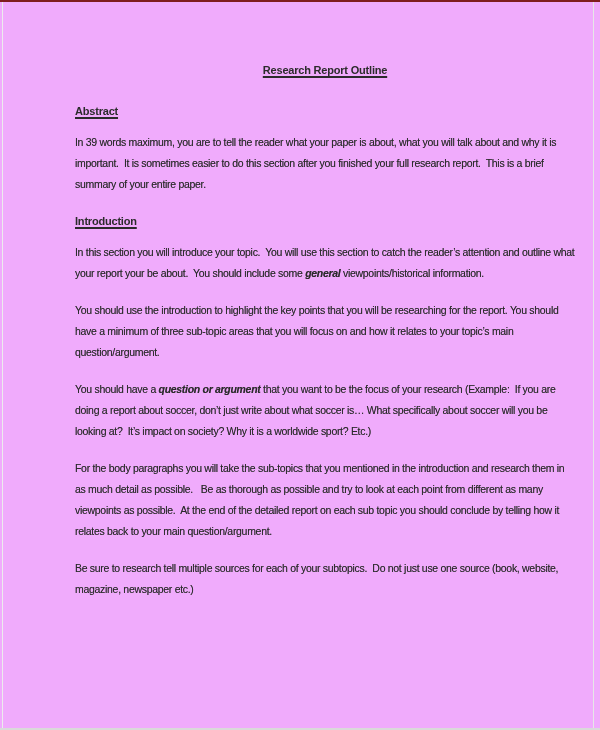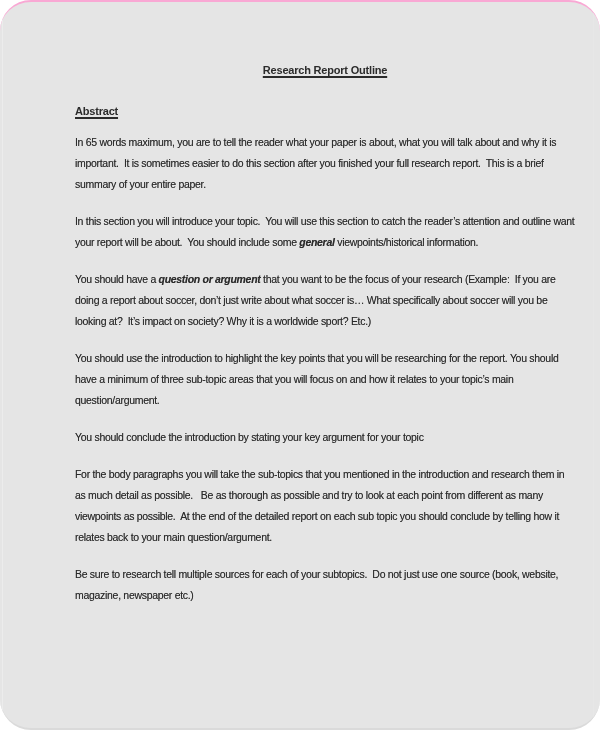--- a/index.html
+++ b/index.html
@@ -1,27 +1,26 @@
 <!DOCTYPE html>
 <html><head>
 <meta charset="utf-8">
 <style>
   html, body { margin: 0; padding: 0; background: #ffffff; }
   .page {
     position: relative;
     width: 600px;
     height: 730px;
     box-sizing: border-box;
-    background: #e5e5e5;
-    border-top: 2px solid #f9a8d4;
+    background: #f0abfc;
+    border-top: 2px solid #7f1d1d;
     border-bottom: 2px solid #dadada;
     overflow: hidden;
     font-family: "Liberation Sans", sans-serif;
     color: #2b2b2b;
-    border-radius: 31px;
   }
   .edge-left {
     position: absolute; left: 2px; top: 0; bottom: 0;
     width: 1px; background: #ececec;
   }
   .edge-right {
     position: absolute; right: 6px; top: 0; bottom: 0;
     width: 1px; background: #e7e7e7;
   }
   .content {
@@ -69,30 +68,32 @@
   <div class="content">
 
     <div class="doc-title">
       <span class="u">Research Report Outline</span>
     </div>
 
     <div class="heading">
       <span class="u">Abstract</span>
     </div>
 
-    <p class="para">In 65 words maximum, you are to tell the reader what your paper is about, what you will talk about and why it is important.  It is sometimes easier to do this section after you finished your full research report.  This is a brief summary of your entire paper.</p>
+    <p class="para">In 39 words maximum, you are to tell the reader what your paper is about, what you will talk about and why it is important.  It is sometimes easier to do this section after you finished your full research report.  This is a brief summary of your entire paper.</p>
 
+    <div class="heading">
+      <span class="u">Introduction</span>
+    </div>
 
-    <p class="para"><span>In this section you will introduce your topic.  You will use this section to catch the reader’s attention and outline want your report will be about.  You should include some </span><span class="em-bi">general</span><span> viewpoints/historical information.</span></p>
+    <p class="para"><span>In this section you will introduce your topic.  You will use this section to catch the reader’s attention and outline what your report your be about.  You should include some </span><span class="em-bi">general</span><span> viewpoints/historical information.</span></p>
+
+    <p class="para">You should use the introduction to highlight the key points that you will be researching for the report. You should have a minimum of three sub-topic areas that you will focus on and how it relates to your topic’s main question/argument.</p>
 
     <p class="para"><span>You should have a </span><span class="em-bi">question or argument</span><span> that you want to be the focus of your research (Example:  If you are doing a report about soccer, don’t just write about what soccer is… What specifically about soccer will you be looking at?  It’s impact on society? Why it is a worldwide sport? Etc.)</span></p>
 
-    <p class="para">You should use the introduction to highlight the key points that you will be researching for the report. You should have a minimum of three sub-topic areas that you will focus on and how it relates to your topic’s main question/argument.</p>
-
-    <p class="para">You should conclude the introduction by stating your key argument for your topic</p>
 
 
     <p class="para">For the body paragraphs you will take the sub-topics that you mentioned in the introduction and research them in as much detail as possible.   Be as thorough as possible and try to look at each point from different as many viewpoints as possible.  At the end of the detailed report on each sub topic you should conclude by telling how it relates back to your main question/argument.</p>
 
     <p class="para">Be sure to research tell multiple sources for each of your subtopics.  Do not just use one source (book, website, magazine, newspaper etc.)</p>
 
   </div>
 </div>
 
 </body></html>

